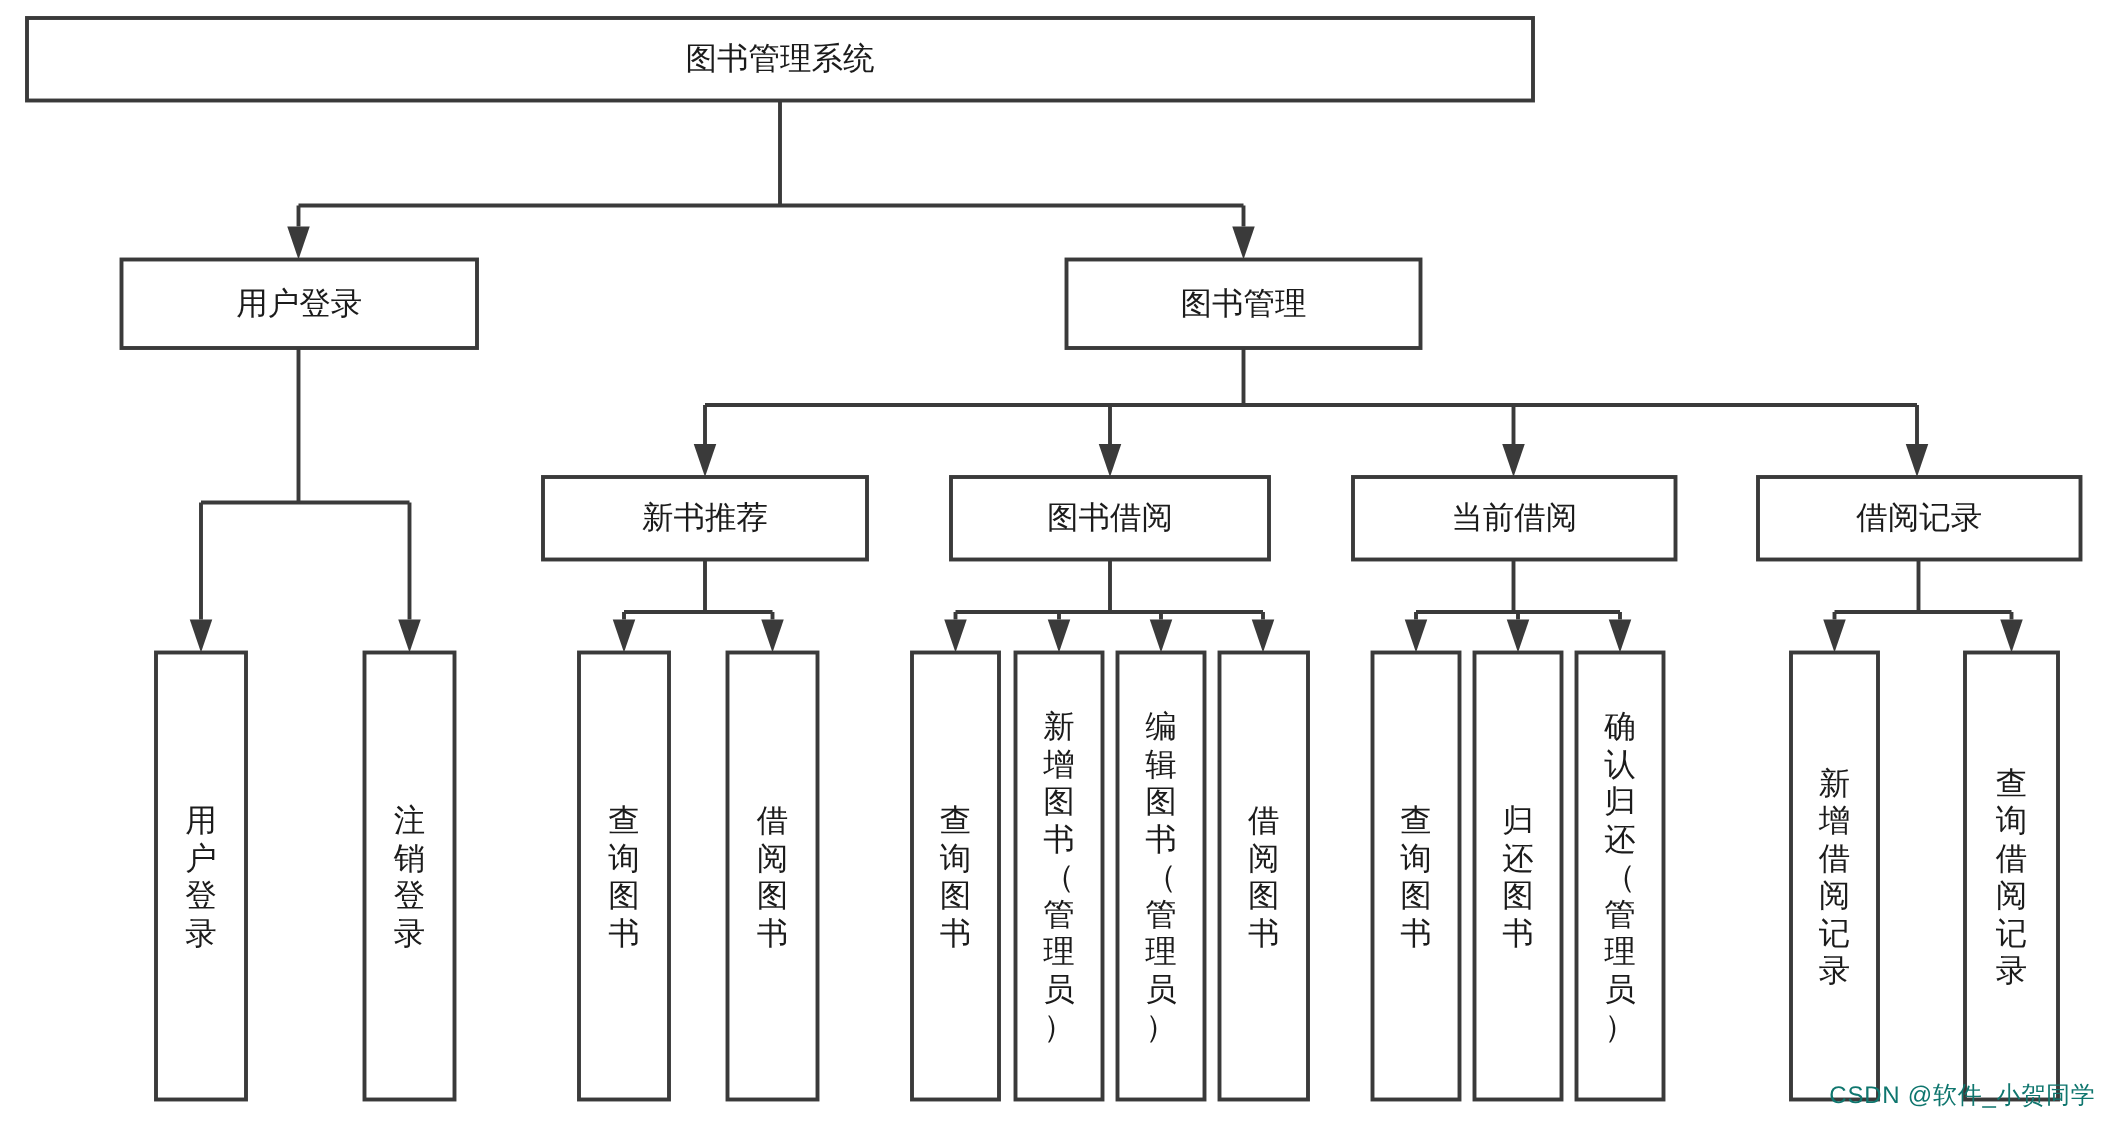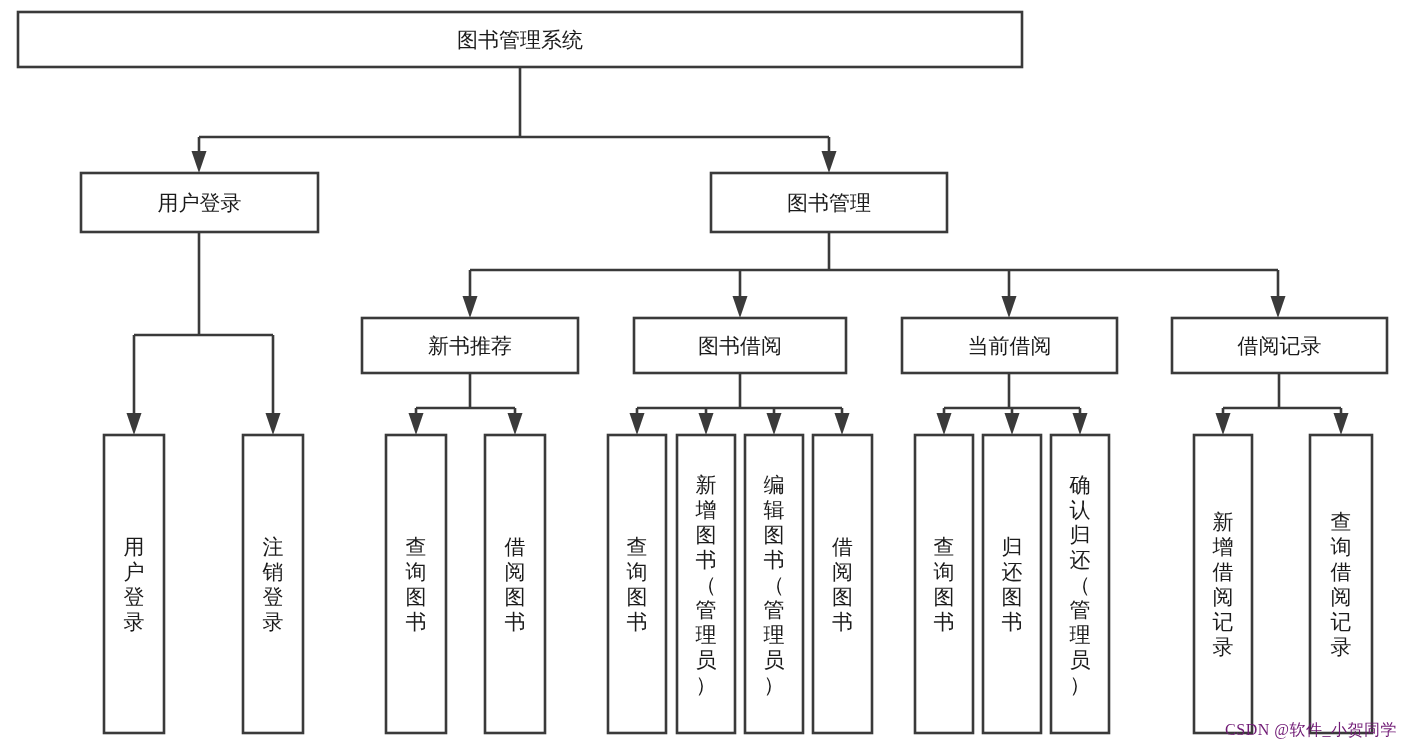--- a/index.html
+++ b/index.html
@@ -53,23 +53,23 @@
     stroke-linecap: butt;
   }
   .arrow-head {
     fill: #3a3a3a;
     stroke: none;
   }
   .watermark {
     position: absolute;
     right: 8px;
     bottom: 6px;
-    font-family: Liberation Serif, serif;
+    font-family: Liberation Sans, sans-serif;
     font-size: 16px;
-    color: #701a75;
+    color: #0f766e;
     letter-spacing: 0.5px;
     white-space: nowrap;
     user-select: none;
     text-align: center;
   }
 </style>
 </head>
 <body>
 
 <div id="diagram-root">

